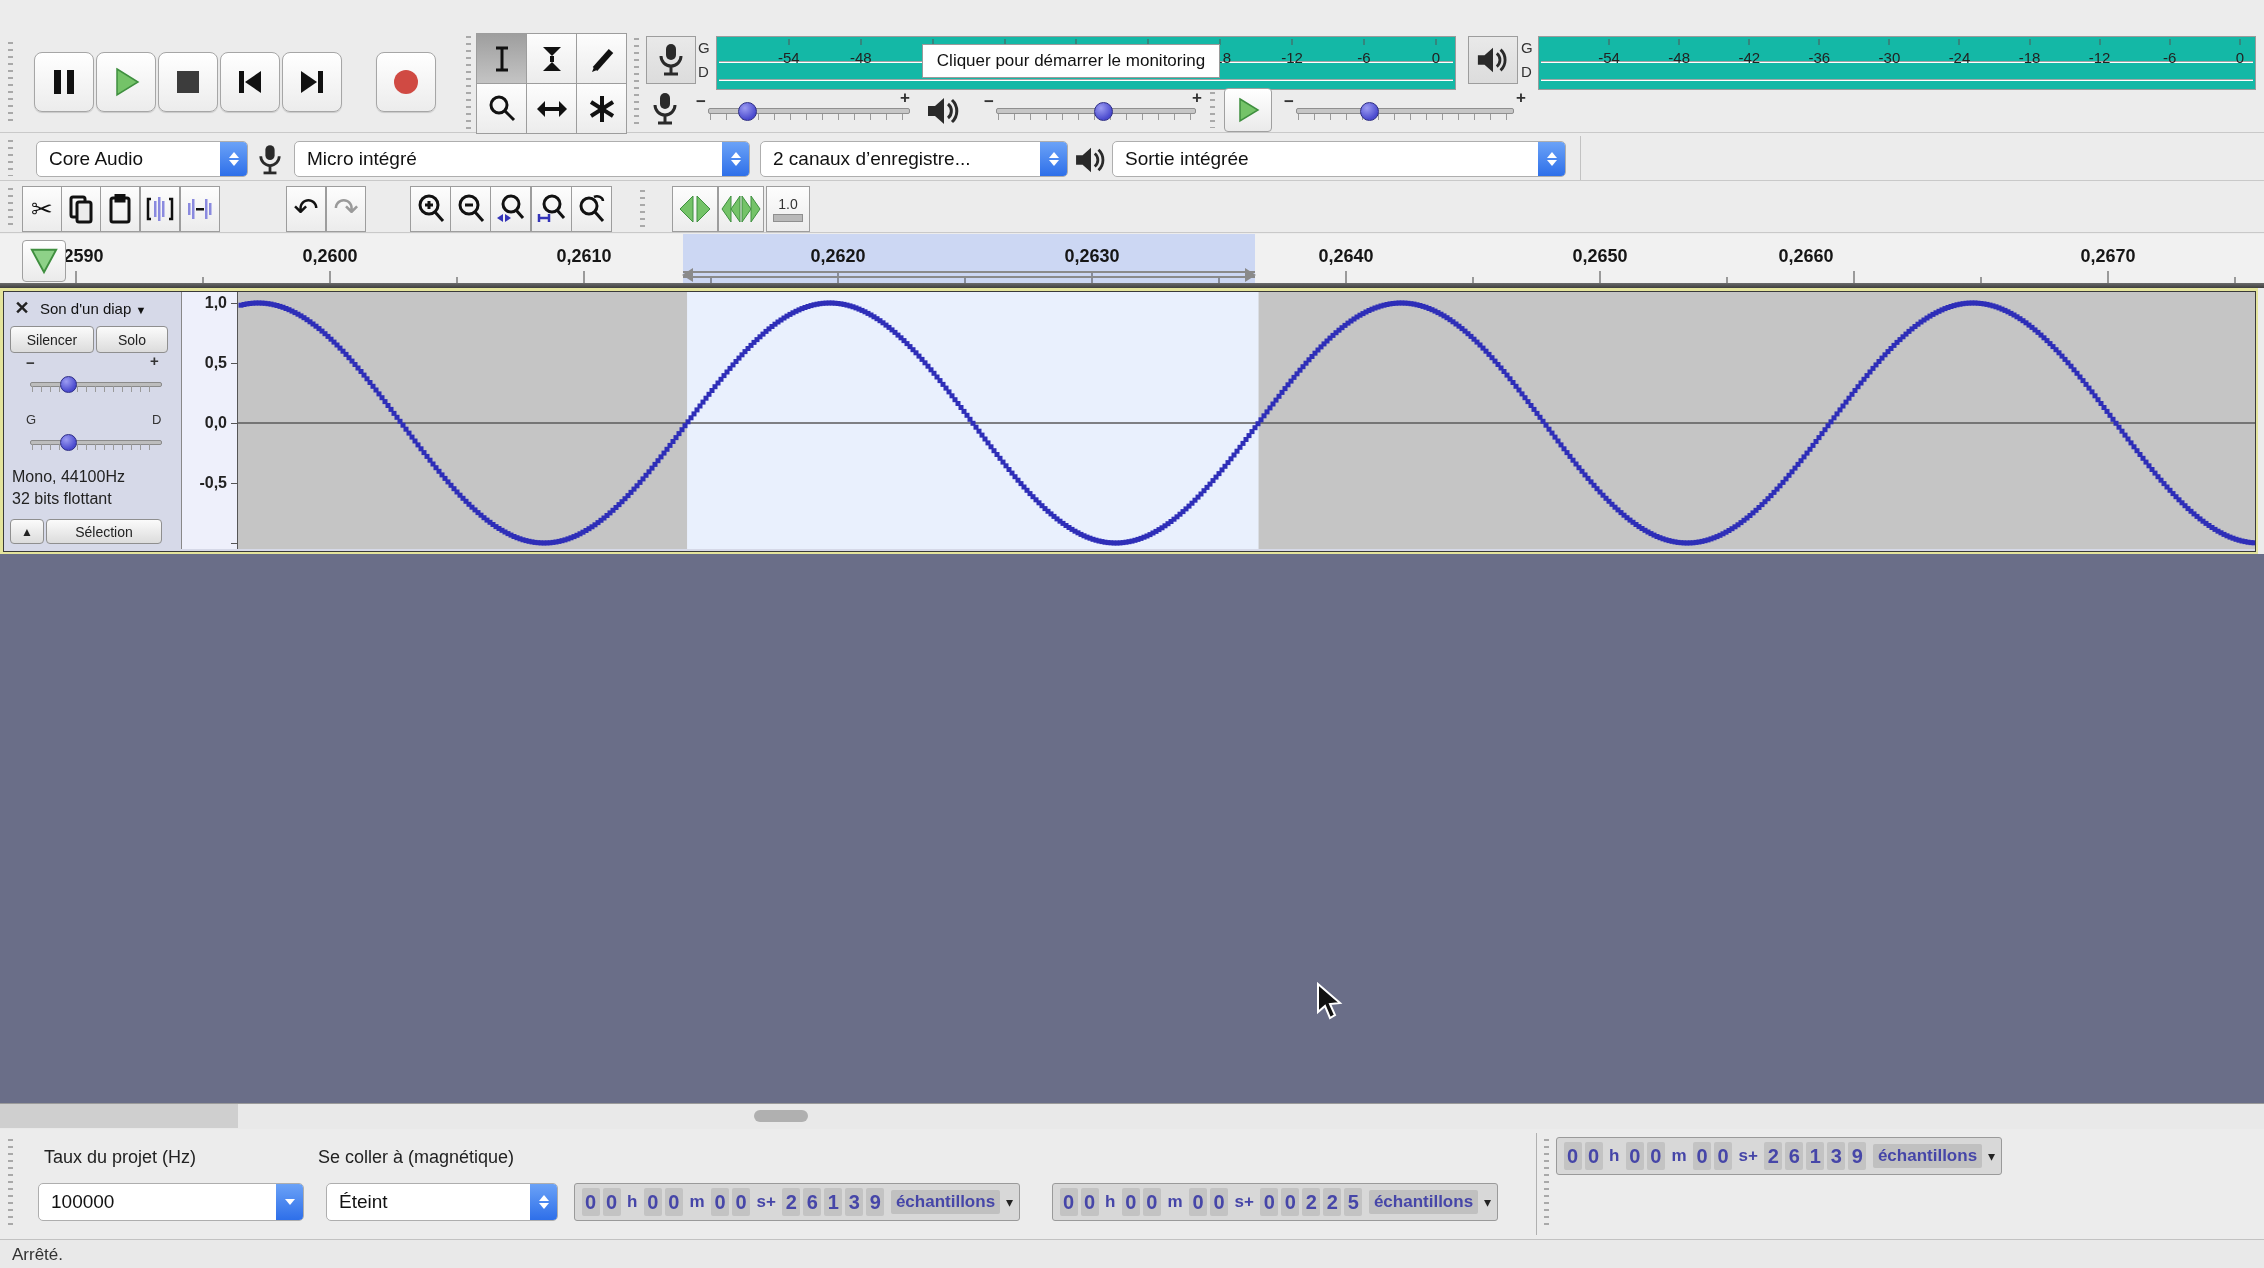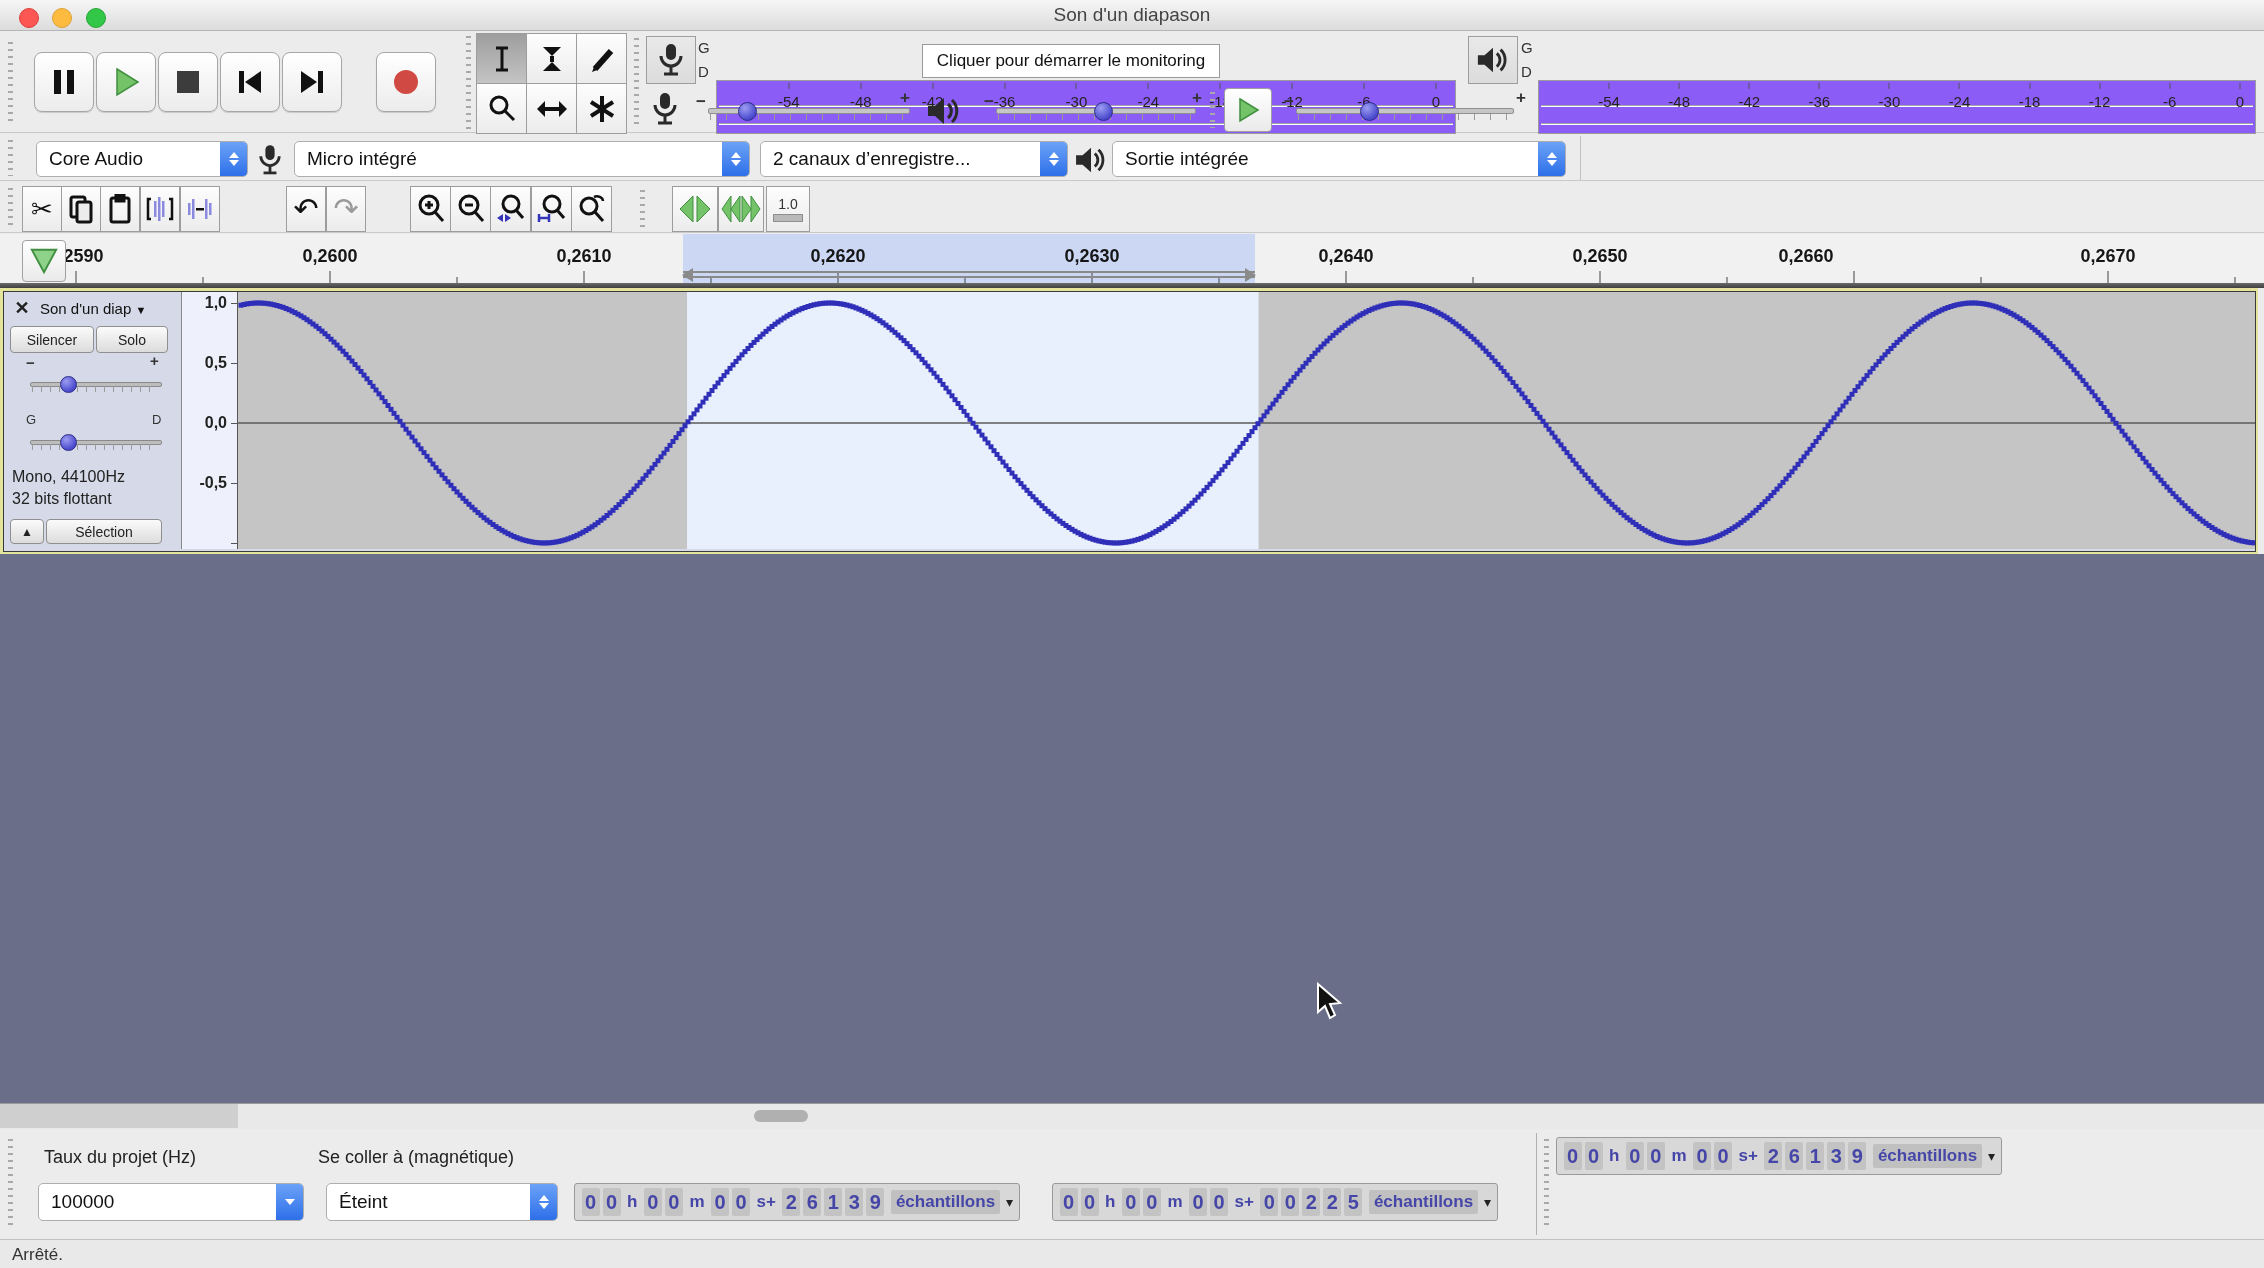--- a/index.html
+++ b/index.html
@@ -23,21 +23,21 @@
         display:flex;align-items:center;justify-content:center;}
   .combo{background:#fff;border:1px solid #aeaeae;border-radius:5px;display:flex;align-items:center;
          font-size:19px;color:#111;}
   .combo .txt{padding-left:12px;flex:1;white-space:nowrap;overflow:hidden;}
   .stepper{width:27px;align-self:stretch;background:linear-gradient(#6ba2f7,#2e6fe9);
            border-radius:0 4px 4px 0;display:flex;flex-direction:column;align-items:center;justify-content:center;gap:2px;}
   .chev{width:0;height:0;border-left:5px solid transparent;border-right:5px solid transparent;}
   .chev.up{border-bottom:6px solid #fff;}
   .chev.dn{border-top:6px solid #fff;}
   
-  .meter{background:#8b5cf6;border:1px solid #9b9b9b;margin-top:44px;}
+  .meter{background:#14b8a6;border:1px solid #9b9b9b;}
   .meter .groove{position:absolute;left:2px;right:2px;height:1px;background:#a5a5a5;box-shadow:0 1px 0 #fff;}
   .mnum{position:absolute;top:12px;font-size:15px;color:#222;transform:translateX(-50%);}
   .mtick{position:absolute;top:2px;width:1px;height:6px;background:#555;transform:translateX(-50%);}
   .gd{font-size:15px;color:#333;line-height:24px;}
   .tooltip{background:#fff;border:1px solid #9a9a9a;font-size:17px;color:#111;
            display:flex;align-items:center;justify-content:center;white-space:nowrap;z-index:5;}
   
   .hslider{height:4px;background:#c6c6c6;border:1px solid #8f8f8f;border-radius:2px;}
   .hticks{position:absolute;height:6px;background-image:repeating-linear-gradient(90deg,#9a9a9a 0 1px,transparent 1px 16px);}
   .thumb{position:absolute;width:17px;height:17px;border-radius:50%;
@@ -66,26 +66,20 @@
   .tdisp .unit{background:#c0c0c0;border-radius:2px;padding:2px 5px;font-size:17px;color:#4646a8;font-weight:bold;margin-left:4px;}
   .tdisp .dd{font-size:14px;color:#222;margin-left:4px;}
   .lbl{font-size:18px;color:#222;}
   svg{display:block;}
 </style>
 </head>
 <body>
 
 <div id="app">
 
-  <div class="abs titlebar">
-    <div class="light" style="left:19px;background:#fc5753;border:1px solid #df3e39;"></div>
-    <div class="light" style="left:52px;background:#fdbc40;border:1px solid #de9f34;"></div>
-    <div class="light" style="left:86px;background:#33c748;border:1px solid #27a53a;"></div>
-    <div class="title">Son d'un diapason</div>
-  </div>
 
   <div class="abs hline" style="top:132px"></div>
   <div class="abs hline" style="top:180px"></div>
   <div class="abs hline" style="top:232px"></div>
 
   <div class="abs grabber" style="left:8px;top:42px;height:84px;"></div>
 
   <div class="abs btn" style="left:34px;top:52px;width:58px;height:58px;">
     <svg width="30" height="30" viewBox="0 0 30 30">
         <rect x="5" y="3" width="7" height="24" fill="#111"></rect>

